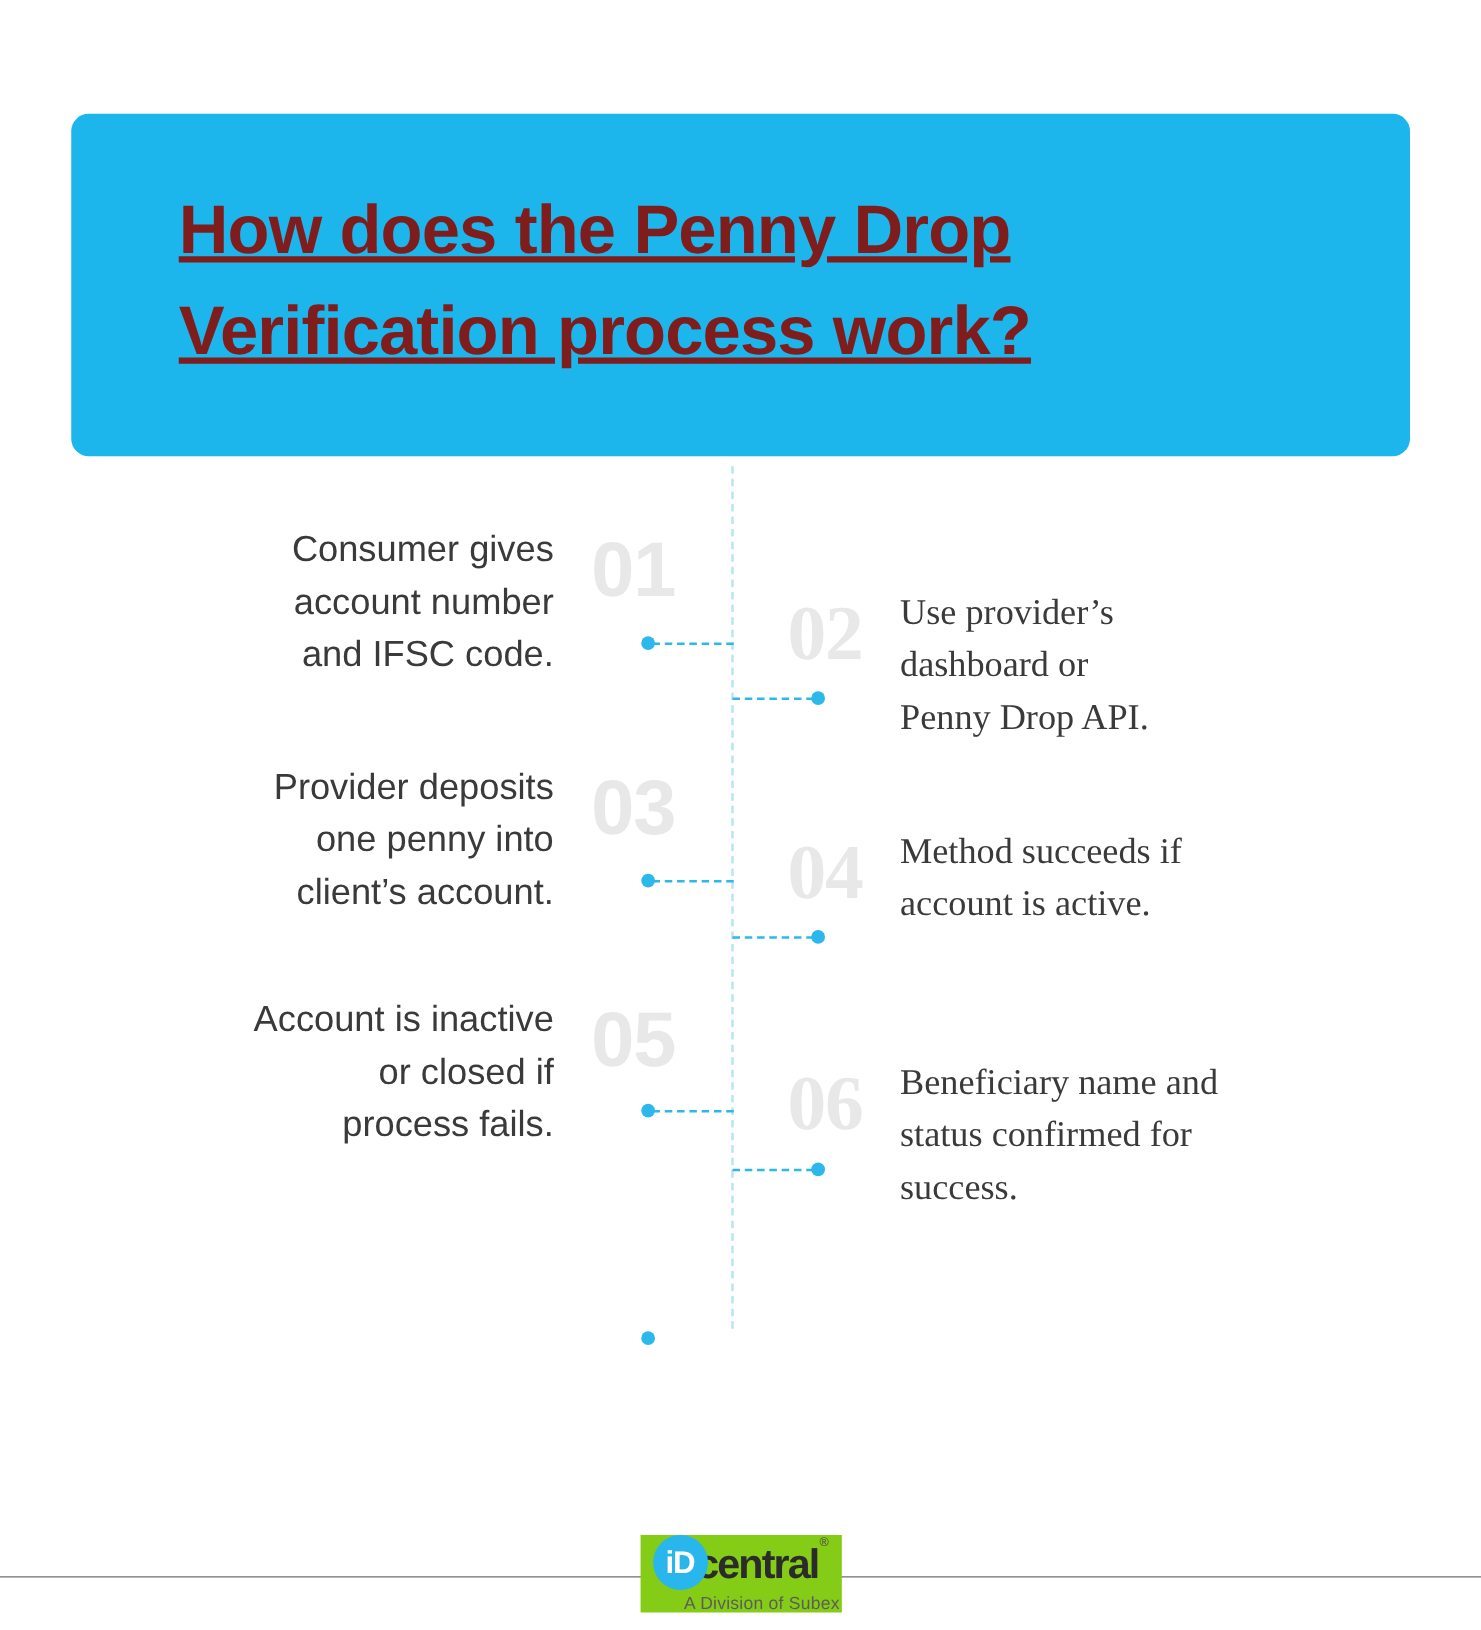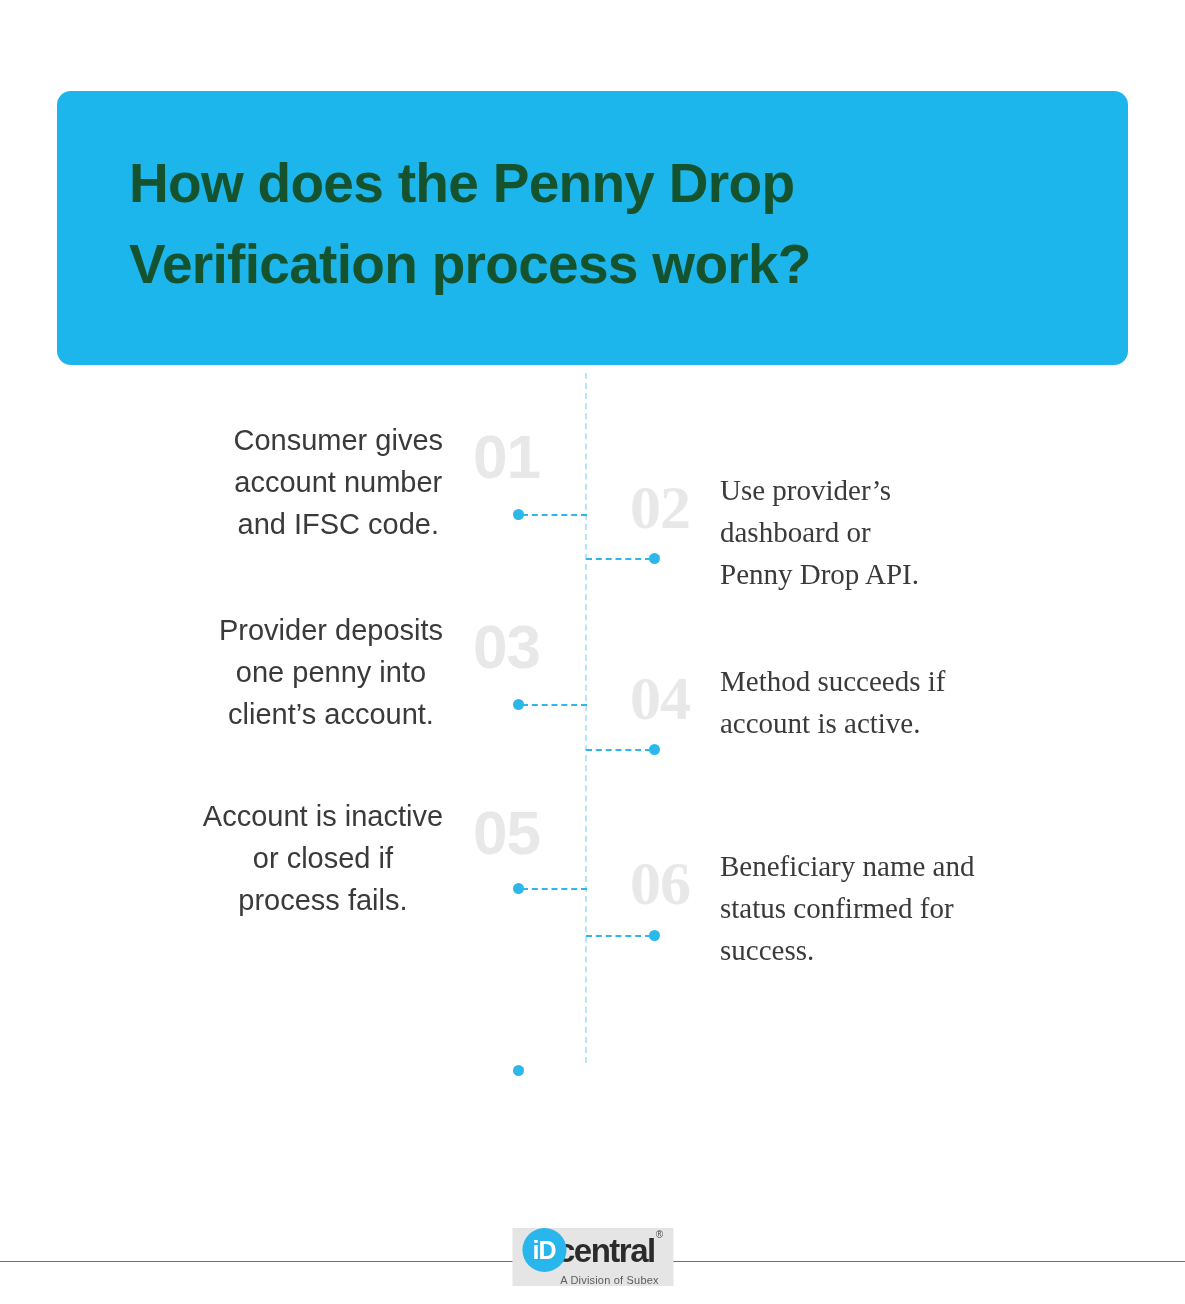--- a/index.html
+++ b/index.html
@@ -21,29 +21,30 @@
     left: 57px;
     top: 91px;
     width: 1071px;
     height: 274px;
     background: #1cb5ec;
     border-radius: 14px;
     box-sizing: border-box;
   }
   #header-title {
     position: absolute;
-    left: 72px;
+    left: 86px;
     top: 52px;
     width: 920px;
-    color: #14532d;
+    color: #7f1d1d;
     font-size: 55px;
     line-height: 1.47;
     font-weight: bold;
     letter-spacing: -0.7px;
     white-space: pre-line;
+    text-decoration: underline;
   }
 
   
   #steps-area {
     position: absolute;
     left: 0;
     top: 365px;
     width: 1185px;
     height: 760px;
   }
@@ -65,21 +66,21 @@
     display: flex;
     align-items: flex-start;
   }
 
   
   .step.left .step-inner {
     flex-direction: row;
     justify-content: flex-end;
   }
   .step.left .step-text {
-    text-align: center;
+    text-align: right;
   }
   
   .step.right .step-inner {
     flex-direction: row;
     justify-content: flex-start;
     font-family: Liberation Serif, serif;
   }
   .step.right .step-text {
     text-align: left;
   }
@@ -149,21 +150,21 @@
     top: 33px;
     width: 1185px;
     height: 1px;
     background: #6f6f6f;
   }
   #footer-logo {
     position: absolute;
     left: 50%;
     top: 0;
     transform: translateX(-50%);
-    background: #e5e5e5;
+    background: #84cc16;
     padding: 0 10px;
     display: flex;
     flex-direction: column;
     align-items: center;
   }
   #logo-row {
     display: flex;
     align-items: center;
     position: relative;
   }
@@ -198,21 +199,21 @@
   #logo-reg {
     color: #4a4a4a;
     font-size: 10px;
     line-height: 1;
     align-self: flex-start;
     margin-top: 2px;
     margin-left: 1px;
   }
   #logo-tagline {
     color: #5c5c5c;
-    font-size: 11px;
+    font-size: 14px;
     letter-spacing: 0.2px;
     margin-top: 2px;
     margin-right: -34px;
   }
 </style>
 </head>
 <body>
 
 <div id="header-banner">
   <div id="header-title">How does the Penny Drop

